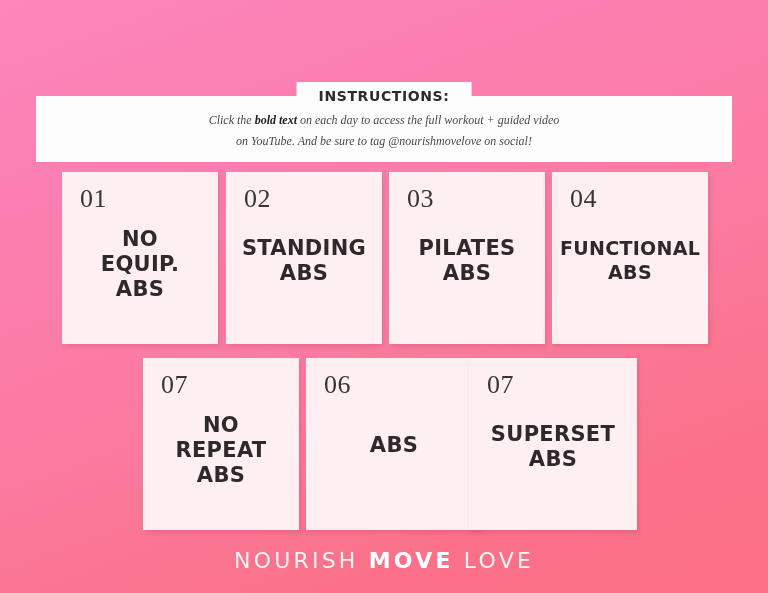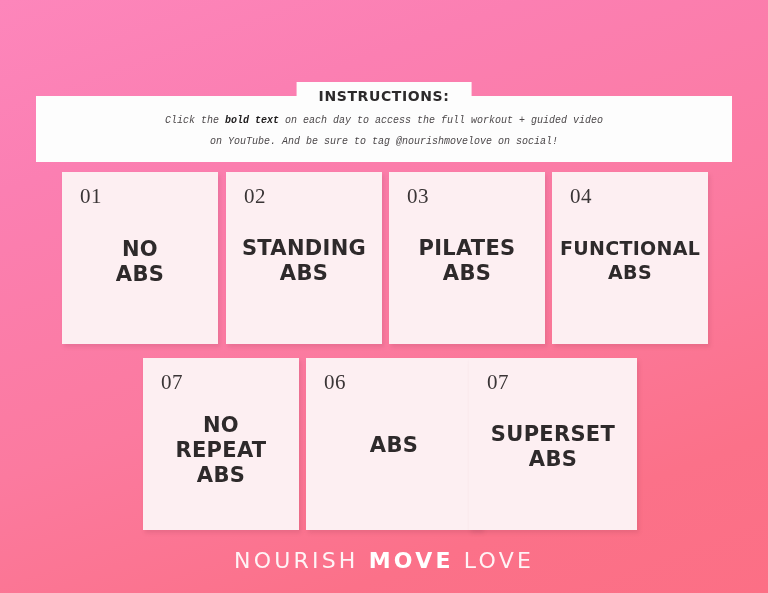--- a/index.html
+++ b/index.html
@@ -81,23 +81,23 @@
   }
   .instructions-body {
     position: absolute;
     left: 36px;
     top: 110px;
     width: 696px;
     text-align: center;
     z-index: 2;
   }
   .instr-line {
-    font-family: Liberation Mono, monospace;
+    font-family: Liberation Serif, serif;
     font-style: italic;
-    font-size: 10px;
+    font-size: 12px;
     color: #4b4749;
     line-height: 21px;
     white-space: nowrap;
   }
   .instr-line b {
     font-weight: bold;
     color: #1f1d1e;
     font-style: italic;
   }
 
@@ -106,21 +106,21 @@
     position: absolute;
     background: #fdeff2;
     box-shadow: 2px 3px 4px rgba(150, 60, 85, 0.18);
     box-sizing: border-box;
   }
   .card-num {
     position: absolute;
     left: 18px;
     top: 12px;
     font-family: "Liberation Serif", serif;
-    font-size: 21px;
+    font-size: 26px;
     color: #3a3536;
     letter-spacing: 0.5px;
   }
   .card-title {
     position: absolute;
     left: 8px;
     right: 8px;
     top: 50%;
     transform: translateY(-42%);
     text-align: center;
@@ -177,20 +177,21 @@
   </div>
   <div class="instructions-body">
     <div class="instr-line"><span>Click the </span><b>bold text</b><span> on each day to access the full workout + guided video</span></div>
     <div class="instr-line">on YouTube. And be sure to tag @nourishmovelove on social!</div>
   </div>
 
   <div class="card r1 c1">
     <div class="card-num">01</div>
     <div class="card-title">
       <div>NO</div>
+      <div>EQUIP.</div>
       <div>ABS</div>
     </div>
   </div>
 
   <div class="card r1 c2">
     <div class="card-num">02</div>
     <div class="card-title tight">
       <div>STANDING</div>
       <div>ABS</div>
     </div>

